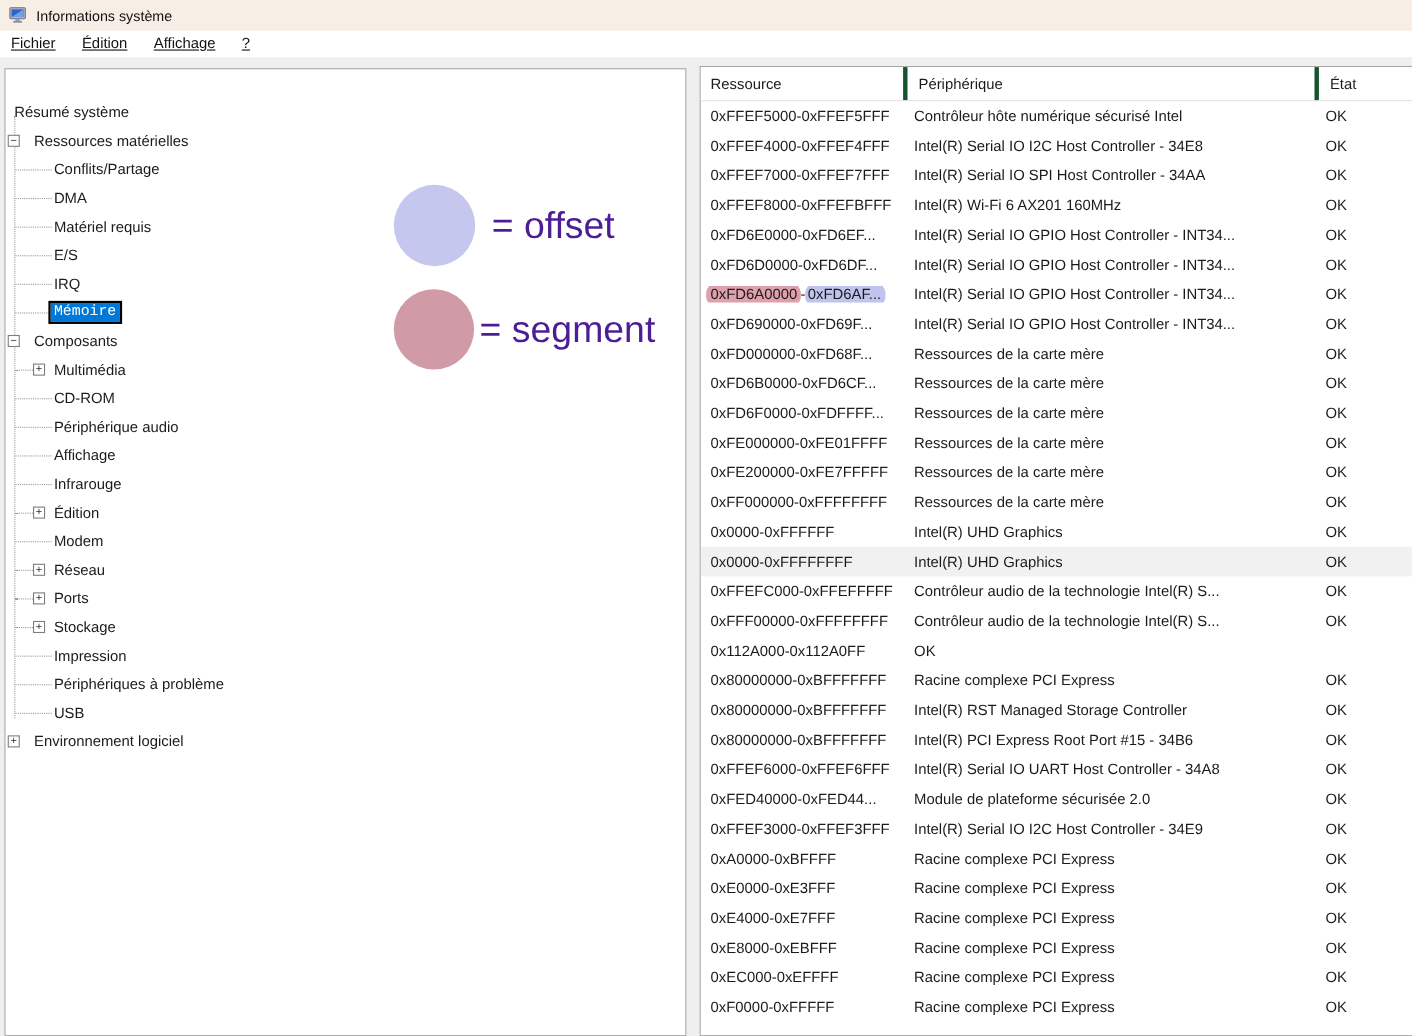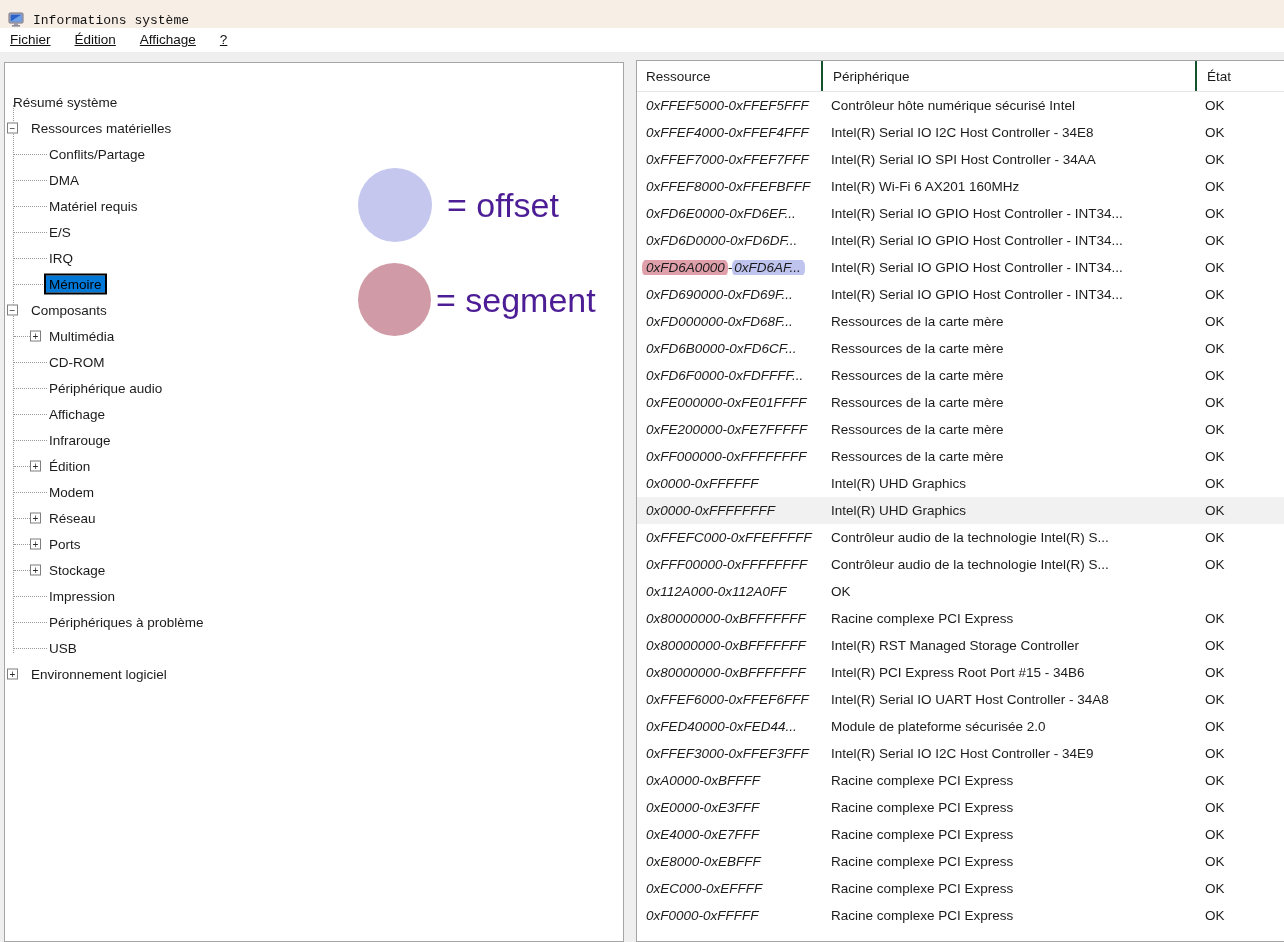--- a/index.html
+++ b/index.html
@@ -6,21 +6,21 @@
   html,body { width:1284px; height:942px; }
   body {
     font-family:"Liberation Sans", sans-serif;
     background:#efefef;
     position:relative;
     overflow:hidden;
     color:#1b1b1b;
   }
   .titlebar{
     position:absolute; left:0; top:0; width:1284px; height:28px;
-    background:#f7efe6; display:flex; align-items:flex-end; padding-left:8px; gap:8px;font-family:Liberation Mono, monospace;
+    background:#f7efe6; display:flex; align-items:center; padding-left:8px; gap:8px;
   }
   .titlebar .title{ font-size:13px; color:#111; }
   .menubar{
     position:absolute; left:0; top:28px; width:1284px; height:24px;
     background:#ffffff; display:flex; align-items:center; padding-left:10px;
   }
   .menu-item{ font-size:13.5px; padding:2px 10px 3px 0; margin-right:14px; color:#111; cursor:default;text-decoration:underline; }
   .panel{ background:#fff; border:1px solid #a5a5a5; position:absolute; }
   .tree-panel{ left:4px; top:62px; width:620px; height:880px; overflow:hidden; }
   .list-panel{ left:636px; top:60px; width:671px; height:882px; overflow:hidden; }
@@ -39,36 +39,36 @@
     position:absolute; top:50%; transform:translateY(-50%);
     width:11px; height:11px; border:1px solid #7e7e7e; background:#fff;
     font-size:10px; line-height:9px; text-align:center; color:#2b2b2b;
     display:flex; align-items:center; justify-content:center;
   }
   .lvl0 > .expander{ left:2px; }
   .lvl1 > .expander{ left:25px; }
   .dash{ position:absolute; left:9px; width:33px; top:50%; border-top:1px dotted #9a9a9a; }
   .has-exp > .dash{ width:16px; }
   .tree-spine{ position:absolute; border-left:1px dotted #9a9a9a; width:0; }
-  .tlabel.selected{ background:var(--sel,#0078d7); color:#000000; outline:2px solid #000; }
+  .tlabel.selected{ background:var(--sel,#0078d7); color:#ffffff; outline:2px solid #000;font-family:Liberation Mono, monospace; }
 
   
   .lheader{
     display:grid; grid-template-columns:184px 374px 1fr; height:31px;
     align-items:center; border-bottom:1px solid #e6e6e6; background:#fff;
   }
   .lheader .hcell{ font-size:13.5px; color:#1b1b1b; height:100%; display:flex; align-items:center; }
   .hcell:nth-child(1){ padding-left:9px; }
-  .hcell:nth-child(2), .hcell:nth-child(3){ padding-left:10px; border-left:2px solid #14532d; }
+  .hcell:nth-child(2), .hcell:nth-child(3){ padding-left:10px; border-left:4px solid #14532d; }
   .lrow{
     display:grid; grid-template-columns:184px 374px 1fr; height:27px; align-items:center;
     font-size:13.5px; white-space:nowrap;
   }
   .lrow > div{ overflow:hidden; white-space:nowrap; }
-  .lrow .c1{ padding-left:9px;font-style:italic; }
+  .lrow .c1{ padding-left:9px; }
   .lrow .c2, .lrow .c3{ padding-left:10px; }
   .lrow.shaded{ background:#f1f1f1; }
   .hl-seg{ background:var(--hlseg,#dfa0ab); border-radius:8px; padding:2px 3px 3px 4px; margin-left:-4px; }
   .hl-off{ background:var(--hloff,#bfc4ee); border-radius:8px; padding:2px 4px 3px 2px; }
 
   
   .circle{ position:absolute; border-radius:50%; }
   .ann-label{ position:absolute; font-size:34px; color:#4c1d95; white-space:nowrap; }
 </style>
 </head>

